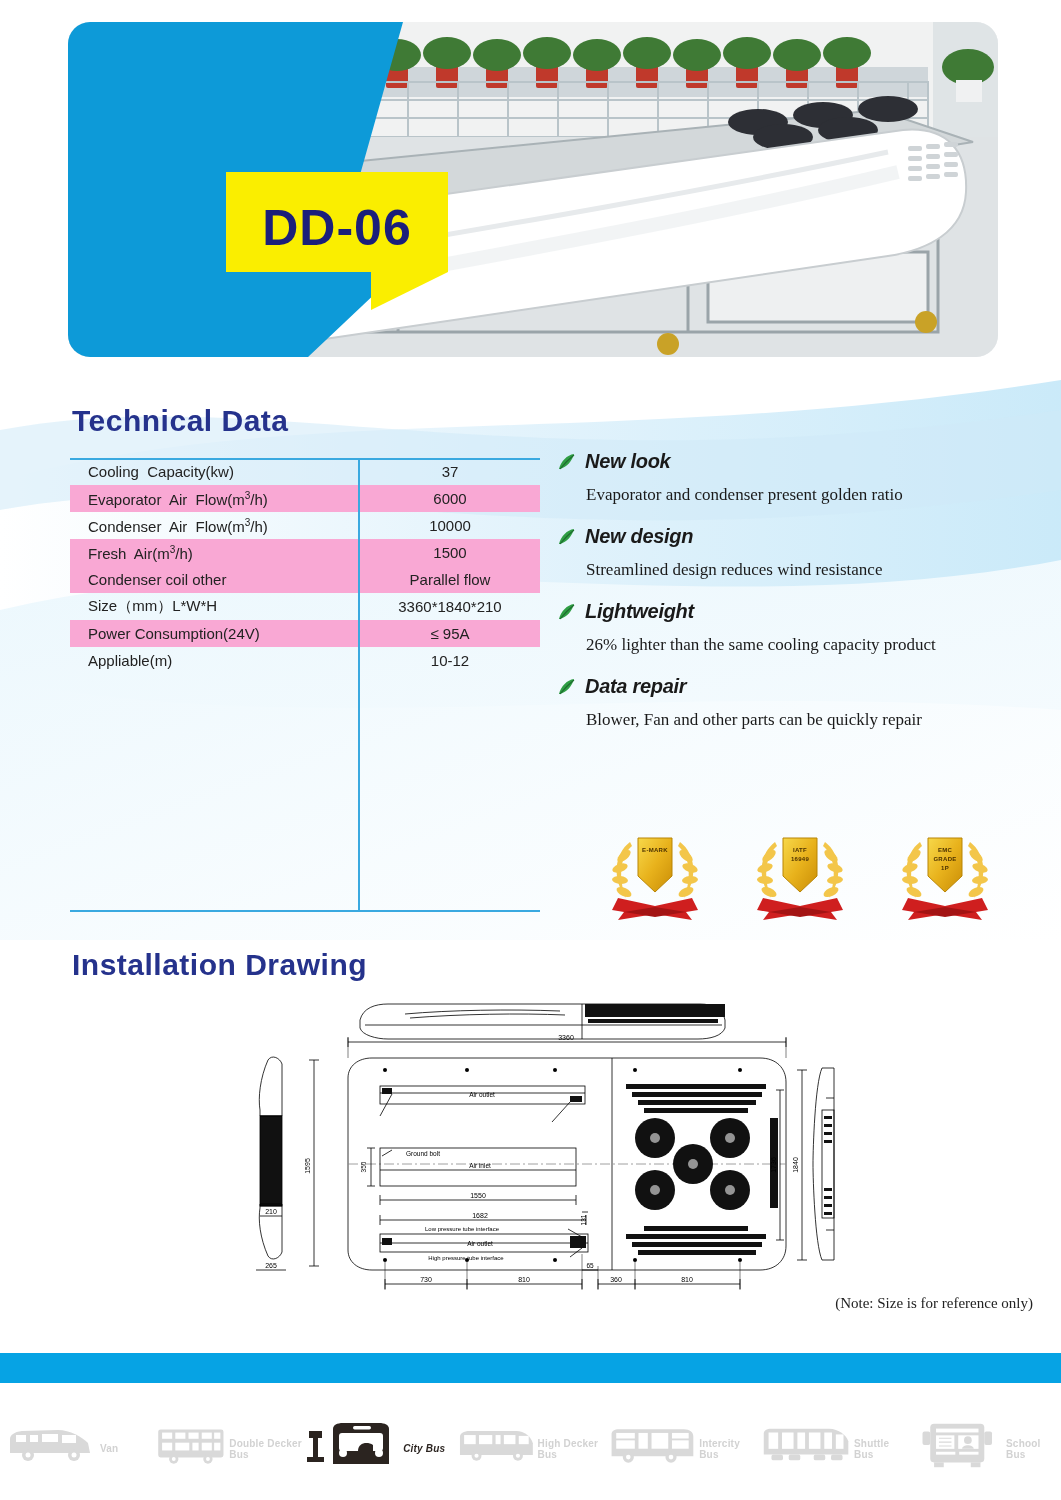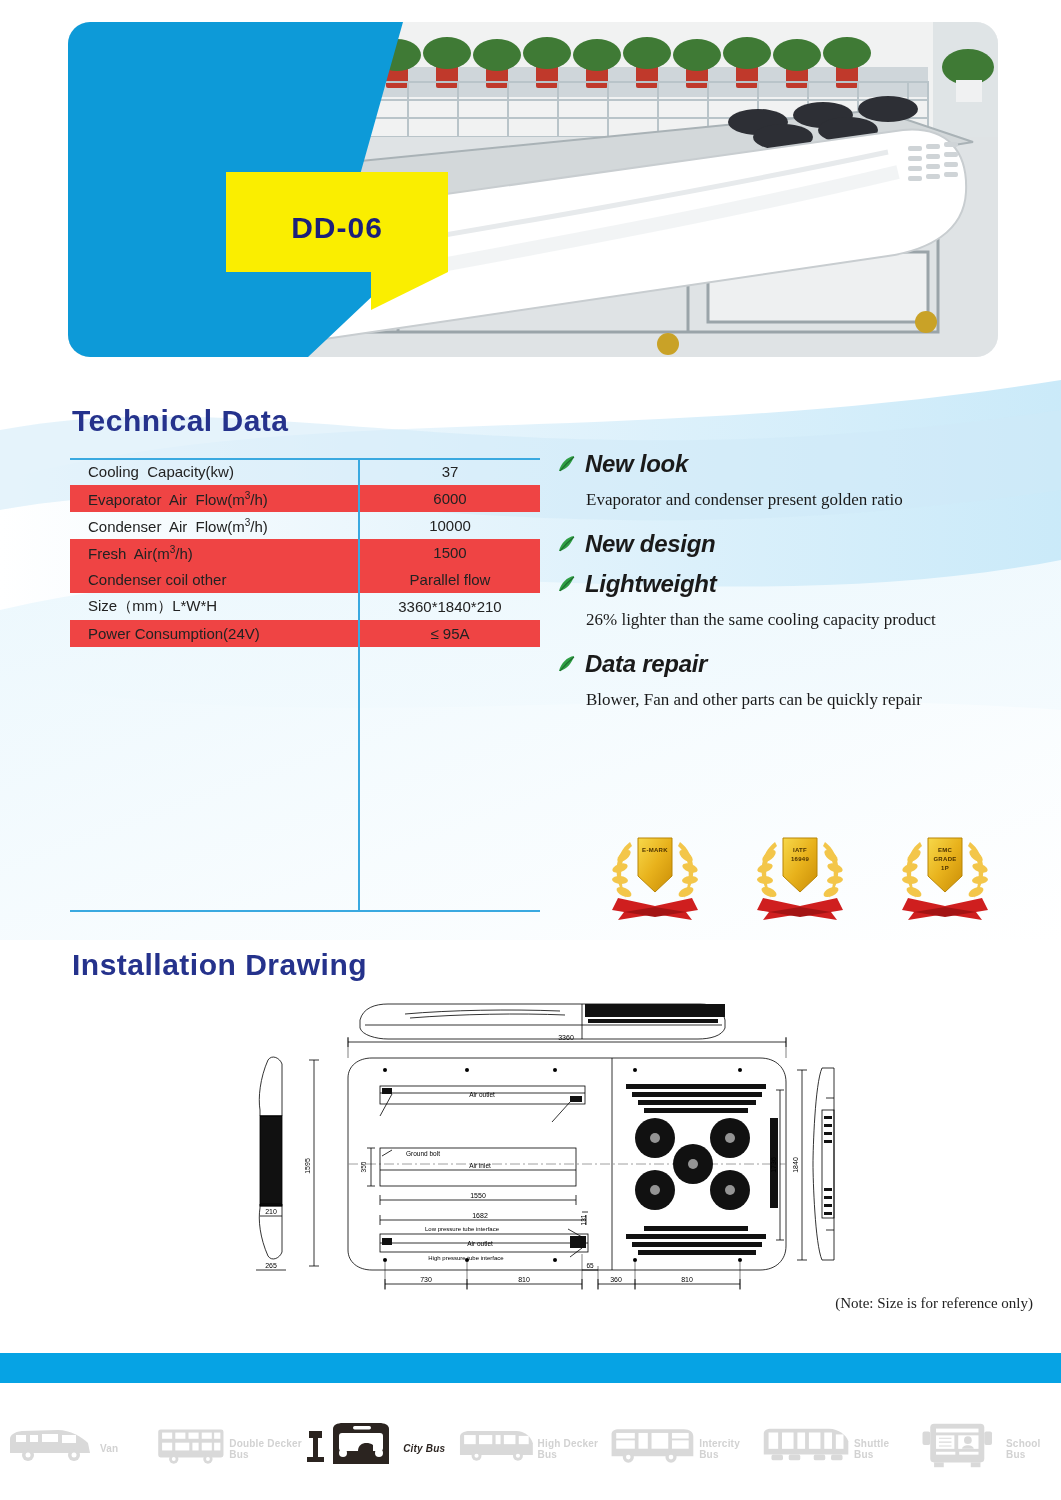--- a/index.html
+++ b/index.html
@@ -34,41 +34,41 @@
     display: flex; align-items: center; justify-content: center;
     position: relative;
   }
   .badge-tail {
     position: absolute; left: 145px; top: 100px;
     width: 0; height: 0;
     border-left: 77px solid #faee00;
     border-bottom: 38px solid transparent;
   }
   .badge-text {
-    font-size: 30px; font-weight: bold; color: #1b1f7a;
+    font-size: 50px; font-weight: bold; color: #1b1f7a;
     letter-spacing: 1px; line-height: 1; margin-top: 12px;
   }
 
   
   .section-title {
     position: absolute; z-index: 3;
     font-size: 30px; font-weight: bold; color: #25328c;
     letter-spacing: 0.5px;
   }
   #title-tech { left: 72px; top: 404px; }
   #title-install { left: 72px; top: 948px; }
 
   
   .spec-table {
     position: absolute; left: 70px; top: 458px;
     width: 470px; z-index: 3;
     border-collapse: collapse;
   }
   .spec-table tr { height: 27px; }
-  .spec-table tr.alt { background: #ef4444; }
+  .spec-table tr.alt { background: #f9a8d4; }
   .spec-table td {
     font-size: 15px; color: #222;
     vertical-align: middle;
     padding: 4px 0;
   }
   .spec-table td.k { padding-left: 18px; width: 290px; }
   .spec-table td.v { text-align: center; }
   .spec-table tr.tall { height: 54px; }
   .spec-table .v .two-line { line-height: 1.25; }
   .tbl-rule-top, .tbl-rule-bot {
@@ -84,21 +84,21 @@
   .sup { font-size: 10px; vertical-align: super; }
 
   
   .features { position: absolute; left: 556px; top: 450px; width: 500px; z-index: 3; }
   .feat-head {
     display: flex; align-items: center; gap: 9px;
     margin-bottom: 12px;
   }
   .leaf-icon { width: 20px; height: 20px; flex: 0 0 20px; }
   .feat-title {
-    font-size: 24px; font-weight: bold; font-style: italic;
+    font-size: 20px; font-weight: bold; font-style: italic;
     color: #1a1a1a; letter-spacing: -0.3px;
   }
   .feat-desc {
     font-family: "Liberation Serif", serif;
     font-size: 17px; color: #1a1a1a;
     margin: 0 0 20px 30px;
   }
 
   
   .certs {
@@ -312,20 +312,24 @@
       <td class="v">Parallel flow</td>
     </tr>
     <tr>
       <td class="k">Size（mm）L*W*H</td>
       <td class="v">3360*1840*210</td>
     </tr>
     <tr class="alt">
       <td class="k">Power Consumption(24V)</td>
       <td class="v">≤ 95A</td>
     </tr>
+    <tr>
+      <td class="k">Appliable(m)</td>
+      <td class="v">10-12</td>
+    </tr>
   </tbody>
 </table>
 
 <div class="features">
 
   <div class="feat-head">
     <svg class="leaf-icon" viewBox="0 0 20 20">
       <path d="M3 17 C5 9 11 3 18 2 C16 9 11 15 4 17 Z" fill="#2f9e44"></path>
       <path d="M4 17 C8 12 13 7 18 3" stroke="#1e6b2e" stroke-width="1.2" fill="none"></path>
     </svg>
@@ -333,20 +337,21 @@
   </div>
   <div class="feat-desc">Evaporator and condenser present golden ratio</div>
 
   <div class="feat-head">
     <svg class="leaf-icon" viewBox="0 0 20 20">
       <path d="M3 17 C5 9 11 3 18 2 C16 9 11 15 4 17 Z" fill="#2f9e44"></path>
       <path d="M4 17 C8 12 13 7 18 3" stroke="#1e6b2e" stroke-width="1.2" fill="none"></path>
     </svg>
     <span class="feat-title">New design</span>
   </div>
+  <div class="feat-desc">Streamlined design reduces wind resistance</div>
 
   <div class="feat-head">
     <svg class="leaf-icon" viewBox="0 0 20 20">
       <path d="M3 17 C5 9 11 3 18 2 C16 9 11 15 4 17 Z" fill="#2f9e44"></path>
       <path d="M4 17 C8 12 13 7 18 3" stroke="#1e6b2e" stroke-width="1.2" fill="none"></path>
     </svg>
     <span class="feat-title">Lightweight</span>
   </div>
   <div class="feat-desc">26% lighter than the same cooling capacity product</div>
 

